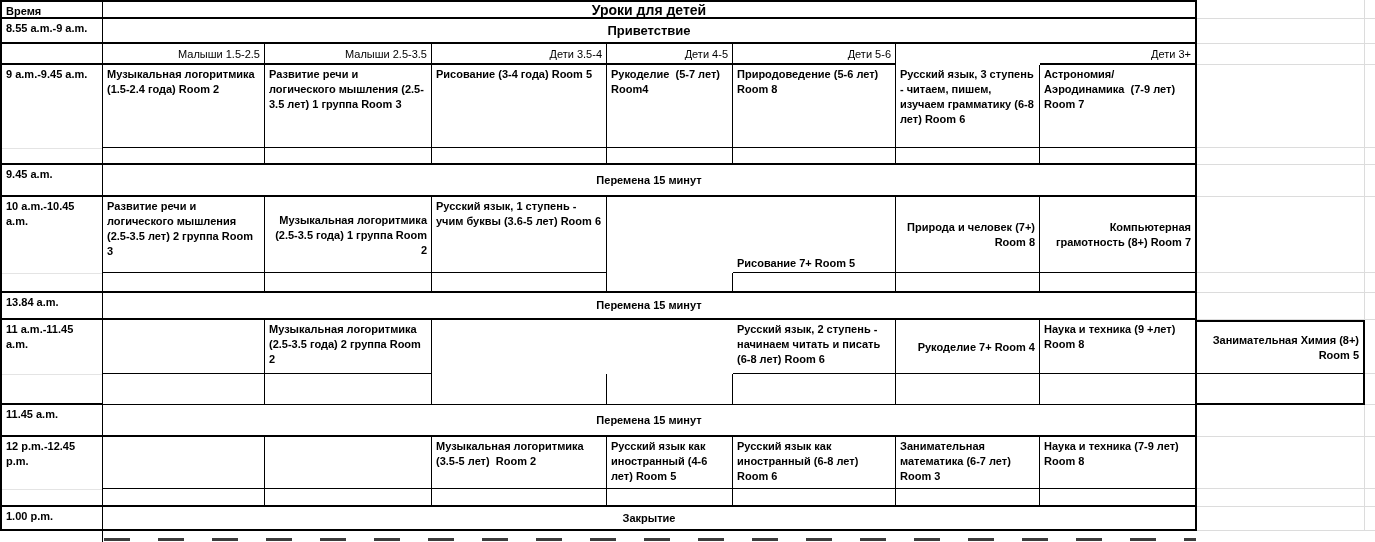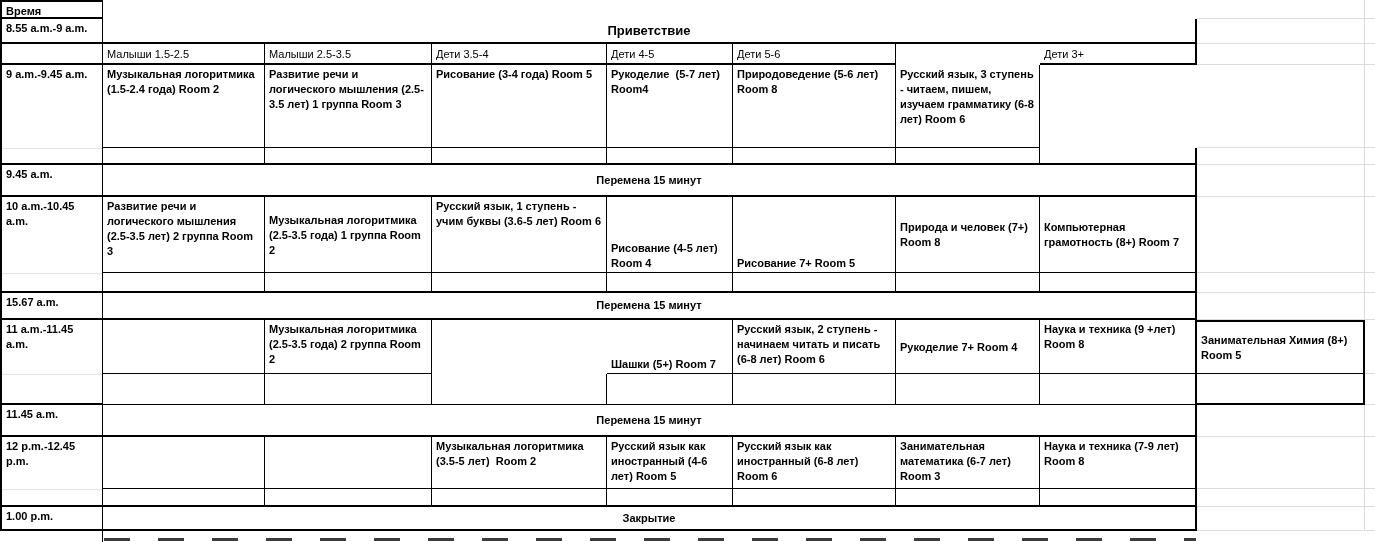--- a/index.html
+++ b/index.html
@@ -13,21 +13,21 @@
     font-size:11px;line-height:15px;color:#000;background:#fff;
   }
   .c{
     border-right:1px solid #000;border-bottom:1px solid #000;
     padding:2px 4px 1px 4px;
     display:flex;flex-direction:column;justify-content:flex-start;
     overflow:hidden;white-space:pre-wrap;overflow-wrap:break-word;
     background:#fff;box-sizing:border-box;
   }
   .b{font-weight:700;}
-  .vm{justify-content:center;}
+  .vm{justify-content:center;text-align:right;}
   .vb{justify-content:flex-end;}
   .ctr{justify-content:center;align-items:center;text-align:center;padding:0 2px;}
   .fs14{font-size:14px;line-height:16px;}
   .fs13{font-size:13px;line-height:15px;}
   .bl2{border-left:2px solid #000;}
   .bt2{border-top:2px solid #000;}
   .bb2{border-bottom-width:2px;}
   .br2{border-right-width:2px;}
   .xt{border-top:2px solid #000;}
   .xr{border-right-width:2px;}
@@ -37,20 +37,21 @@
   .hl{position:absolute;left:2px;width:100px;height:1px;background:#e4e4e4;}
   .dashes{position:absolute;left:104px;top:538px;width:1092px;height:3px;
           background:repeating-linear-gradient(90deg,#3c3c3c 0 26px,transparent 26px 54px);}
 </style>
 </head>
 <body>
 
 <div class="sheet">
 
   <div class="c b bl2 bt2 bb2" style="grid-area:1/1/2/2">Время</div>
+  <div class="c b bt2 bb2 br2 ctr fs14" style="grid-area:1/2/2/9">Уроки для детей</div>
   <div class="g" style="grid-area:1/9/2/10"></div>
   <div class="g2" style="grid-area:1/10/2/11"></div>
 
   <div class="c b bl2 bb2" style="grid-area:2/1/3/2">8.55 a.m.-9 a.m.</div>
   <div class="c b bb2 br2 ctr fs13" style="grid-area:2/2/3/9">Приветствие</div>
   <div class="g" style="grid-area:2/9/3/10"></div>
   <div class="g2" style="grid-area:2/10/3/11"></div>
 
   <div class="c bl2 bb2" style="grid-area:3/1/4/2"></div>
   <div class="c vm bb2" style="grid-area:3/2/4/3">Малыши 1.5-2.5</div>
@@ -62,20 +63,21 @@
   <div class="g" style="grid-area:3/9/4/10"></div>
   <div class="g2" style="grid-area:3/10/4/11"></div>
 
   <div class="c b bl2 bb2" style="grid-area:4/1/6/2">9 a.m.-9.45 a.m.</div>
   <div class="c b" style="grid-area:4/2/5/3">Музыкальная логоритмика (1.5-2.4 года) Room 2</div>
   <div class="c b" style="grid-area:4/3/5/4">Развитие речи и логического мышления (2.5-3.5 лет) 1 группа Room 3</div>
   <div class="c b" style="grid-area:4/4/5/5">Рисование (3-4 года) Room 5</div>
   <div class="c b" style="grid-area:4/5/5/6">Рукоделие  (5-7 лет) Room4</div>
   <div class="c b" style="grid-area:4/6/5/7">Природоведение (5-6 лет) Room 8</div>
   <div class="c b" style="grid-area:4/7/5/8">Русский язык, 3 ступень - читаем, пишем, изучаем грамматику (6-8 лет) Room 6</div>
+  <div class="c b br2" style="grid-area:4/8/5/9">Астрономия/Аэродинамика  (7-9 лет)  Room 7</div>
   <div class="c bb2" style="grid-area:5/2/6/3"></div>
   <div class="c bb2" style="grid-area:5/3/6/4"></div>
   <div class="c bb2" style="grid-area:5/4/6/5"></div>
   <div class="c bb2" style="grid-area:5/5/6/6"></div>
   <div class="c bb2" style="grid-area:5/6/6/7"></div>
   <div class="c bb2" style="grid-area:5/7/6/8"></div>
   <div class="c bb2 br2" style="grid-area:5/8/6/9"></div>
   <div class="g" style="grid-area:4/9/5/10"></div>
   <div class="g2" style="grid-area:4/10/5/11"></div>
   <div class="g" style="grid-area:5/9/6/10"></div>
@@ -83,45 +85,43 @@
 
   <div class="c b bl2 bb2" style="grid-area:6/1/7/2">9.45 a.m.</div>
   <div class="c b bb2 br2 ctr" style="grid-area:6/2/7/9">Перемена 15 минут</div>
   <div class="g" style="grid-area:6/9/7/10"></div>
   <div class="g2" style="grid-area:6/10/7/11"></div>
 
   <div class="c b bl2 bb2" style="grid-area:7/1/9/2">10 a.m.-10.45 a.m.</div>
   <div class="c b" style="grid-area:7/2/8/3">Развитие речи и логического мышления (2.5-3.5 лет) 2 группа Room 3</div>
   <div class="c b vm" style="grid-area:7/3/8/4">Музыкальная логоритмика (2.5-3.5 года) 1 группа Room 2</div>
   <div class="c b" style="grid-area:7/4/8/5">Русский язык, 1 ступень - учим буквы (3.6-5 лет) Room 6</div>
-  <div class="c b vb" style="grid-area:7/5/8/6">Рисование (4-5 лет) Room 4</div>
   <div class="c b vb" style="grid-area:7/6/8/7">Рисование 7+ Room 5</div>
   <div class="c b vm" style="grid-area:7/7/8/8">Природа и человек (7+) Room 8</div>
   <div class="c b vm br2" style="grid-area:7/8/8/9">Компьютерная грамотность (8+) Room 7</div>
   <div class="c bb2" style="grid-area:8/2/9/3"></div>
   <div class="c bb2" style="grid-area:8/3/9/4"></div>
   <div class="c bb2" style="grid-area:8/4/9/5"></div>
   <div class="c bb2" style="grid-area:8/5/9/6"></div>
   <div class="c bb2" style="grid-area:8/6/9/7"></div>
   <div class="c bb2" style="grid-area:8/7/9/8"></div>
   <div class="c bb2 br2" style="grid-area:8/8/9/9"></div>
   <div class="g" style="grid-area:7/9/8/10"></div>
   <div class="g2" style="grid-area:7/10/8/11"></div>
   <div class="g" style="grid-area:8/9/9/10"></div>
   <div class="g2" style="grid-area:8/10/9/11"></div>
 
-  <div class="c b bl2 bb2" style="grid-area:9/1/10/2">15.67 a.m.</div>
+  <div class="c b bl2 bb2" style="grid-area:9/1/10/2">13.84 a.m.</div>
   <div class="c b bb2 br2 ctr" style="grid-area:9/2/10/9">Перемена 15 минут</div>
   <div class="g" style="grid-area:9/9/10/10"></div>
   <div class="g2" style="grid-area:9/10/10/11"></div>
 
   <div class="c b bl2 bb2" style="grid-area:10/1/12/2">11 a.m.-11.45 a.m.</div>
   <div class="c" style="grid-area:10/2/11/3"></div>
   <div class="c b" style="grid-area:10/3/11/4">Музыкальная логоритмика (2.5-3.5 года) 2 группа Room 2</div>
-  <div class="c b vb" style="grid-area:10/5/11/6">Шашки (5+) Room 7</div>
   <div class="c b" style="grid-area:10/6/11/7">Русский язык, 2 ступень - начинаем читать и писать (6-8 лет) Room 6</div>
   <div class="c b vm" style="grid-area:10/7/11/8">Рукоделие 7+ Room 4</div>
   <div class="c b br2" style="grid-area:10/8/11/9">Наука и техника (9 +лет) Room 8</div>
   <div class="c b vm xt xr" style="grid-area:10/9/11/10">Занимательная Химия (8+) Room 5</div>
   <div class="g2" style="grid-area:10/10/11/11"></div>
   <div class="c" style="grid-area:11/2/12/3"></div>
   <div class="c" style="grid-area:11/3/12/4"></div>
   <div class="c" style="grid-area:11/4/12/5"></div>
   <div class="c" style="grid-area:11/5/12/6"></div>
   <div class="c" style="grid-area:11/6/12/7"></div>

